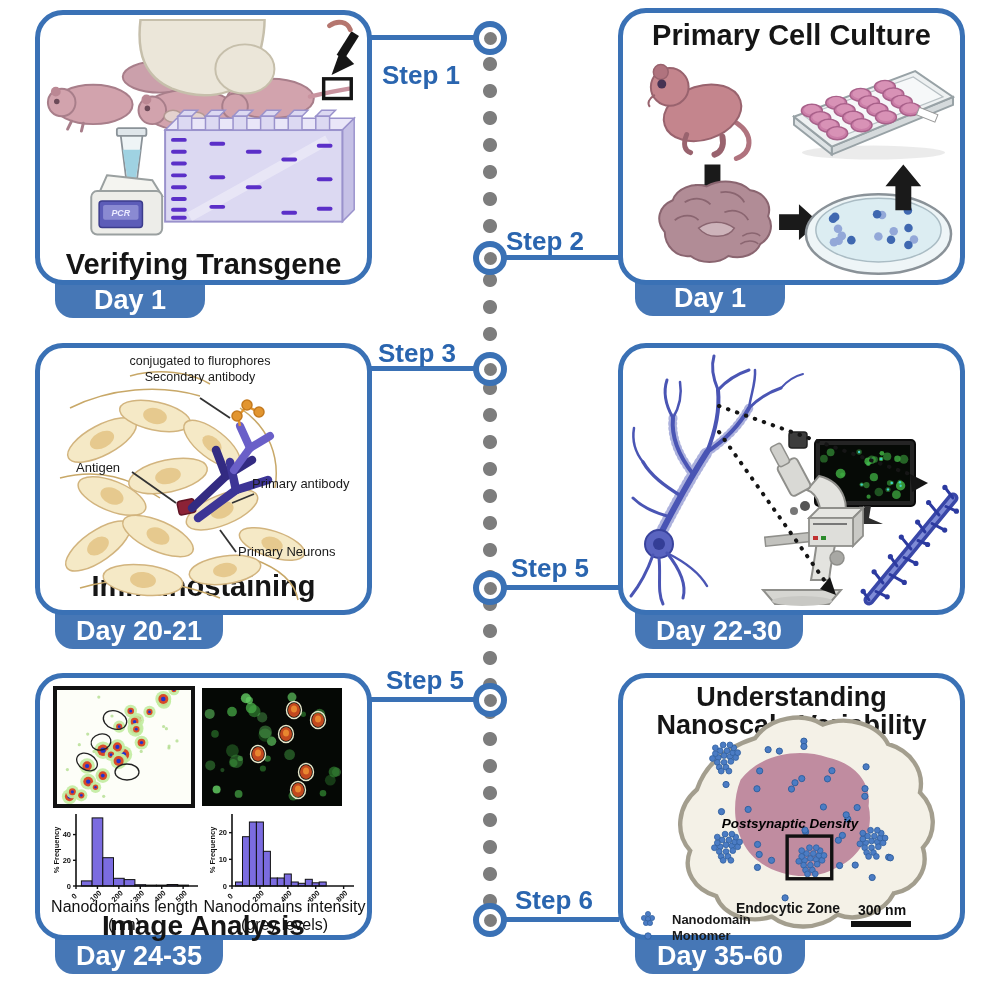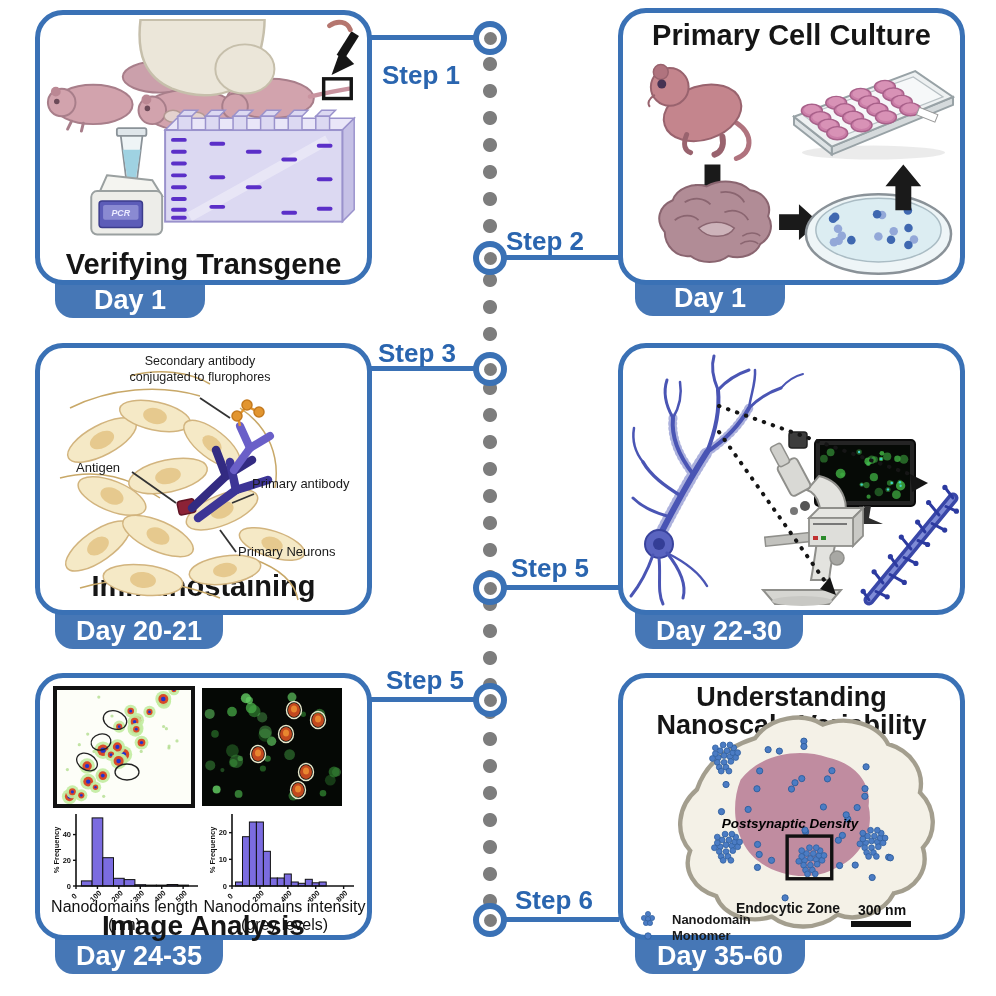--- a/index.html
+++ b/index.html
@@ -295,22 +295,22 @@
         <circle cx="219" cy="64" r="5" fill="#e2952f" stroke="#c47a1e" stroke-width="1.5"></circle>
       </g>
       <g stroke="#333" stroke-width="1.8">
         <path d="M160,50 L190,70" fill="none"></path>
         <path d="M92,124 L136,155" fill="none"></path>
         <path d="M214,146 L192,155" fill="none"></path>
         <path d="M196,204 L180,182" fill="none"></path>
       </g>
     </svg>
     <div class="overlay" style="left:30px;top:6px;width:260px;text-align:center;font-size:12.5px;line-height:1.25;color:#1a1a1a;">
+      <div>conjugated to flurophores</div>
       <div>Secondary antibody</div>
-      <div>conjugated to flurophores</div>
     </div>
     <div class="small-label" style="left:36px;top:112px;">Antigen</div>
     <div class="small-label" style="left:212px;top:128px;">Primary antibody</div>
     <div class="small-label" style="left:198px;top:196px;">Primary Neurons</div>
     <div class="ptitle" style="top:222px;font-size:29px;">Immunostaining</div>
   </div>
 
   <div class="badge" style="left:635px;top:603px;width:168px;">Day 22-30</div>
   <div class="panel" style="left:618px;top:343px;width:347px;height:272px;">
     <svg class="art" style="left:0;top:0;" width="337" height="262" viewBox="0 0 337 262">

